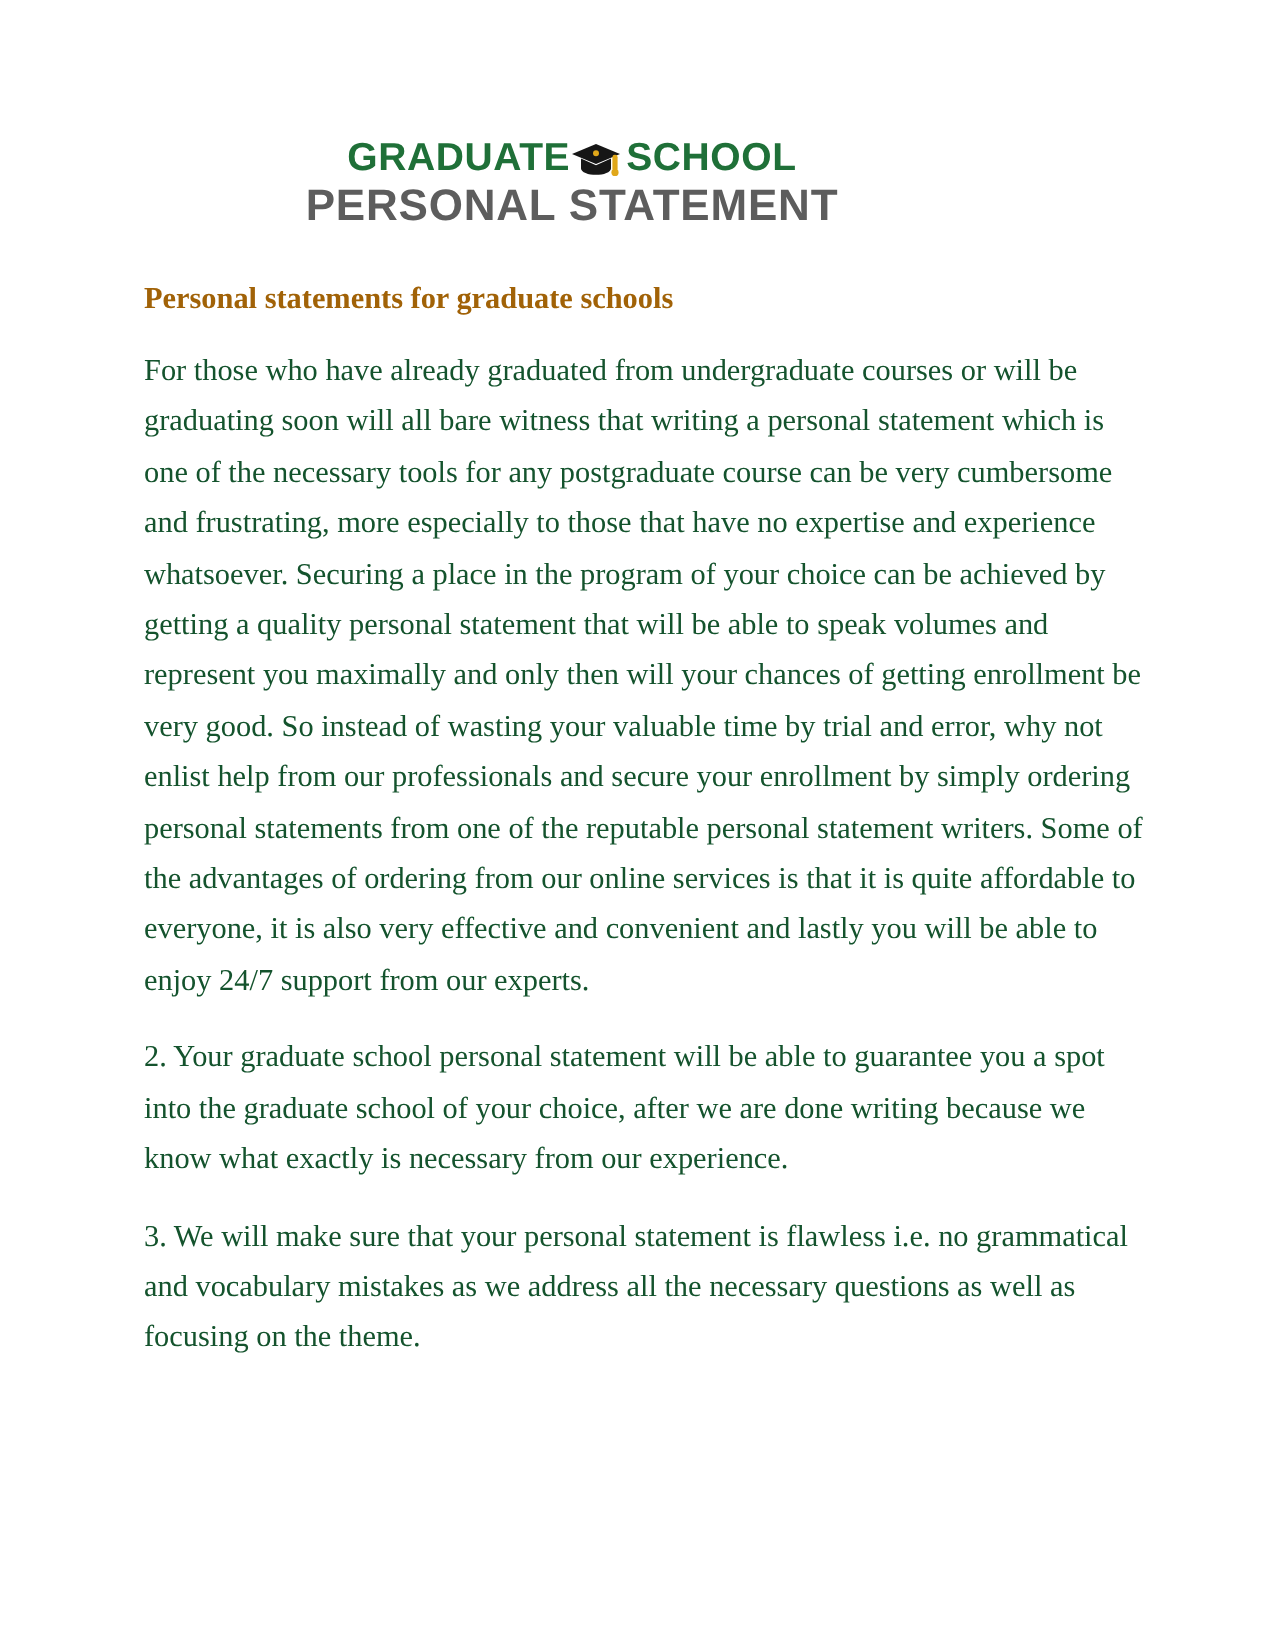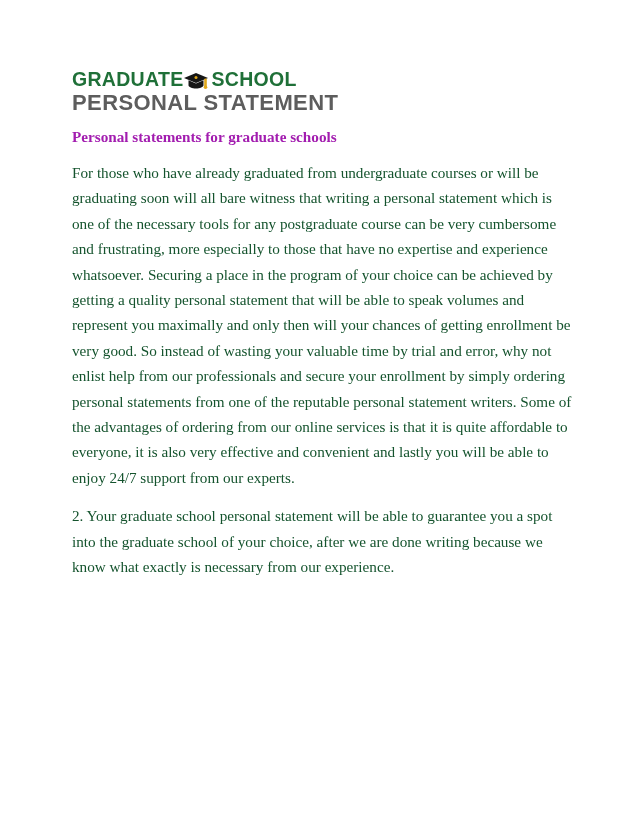--- a/index.html
+++ b/index.html
@@ -17,21 +17,21 @@
     font-family: "Liberation Serif", "DejaVu Serif", serif;
     color: #1a1a1a;
   }
 
   
   .doc-header {
     position: absolute;
     left: 72px;
     top: 68px;
     width: 428px;
-    text-align: left;
+    text-align: center;
     font-family: "Liberation Sans", "DejaVu Sans", sans-serif;
   }
 
   .logo-line1 {
     font-size: 19.5px;
     font-weight: bold;
     letter-spacing: 0.3px;
     line-height: 23px;
     white-space: nowrap;
   }
@@ -63,22 +63,22 @@
     position: absolute;
     left: 72px;
     top: 126px;
     width: 500px;
   }
 
   .doc-heading {
     font-size: 15.2px;
     font-weight: bold;
     line-height: 22px;
-    margin: 0 0 12px 0;
-    color: #a21caf;
+    margin: 13px 0 12px 0;
+    color: #a16207;
   }
 
   .doc-heading.spaced {
     margin-top: 14px;
   }
 
   .doc-para {
     font-size: 15.2px;
     line-height: 25.4px;
     margin: 0 0 13px 0;
@@ -111,16 +111,17 @@
   <div class="body-col">
 
     <h2 class="doc-heading">Personal statements for graduate schools</h2>
 
     <p class="doc-para">For those who have already graduated from undergraduate courses or will be graduating soon will all bare witness that writing a personal statement which is one of the necessary tools for any postgraduate course can be very cumbersome and frustrating, more especially to those that have no expertise and experience whatsoever. Securing a place in the program of your choice can be achieved by getting a quality personal statement that will be able to speak volumes and represent you maximally and only then will your chances of getting enrollment be very good. So instead of wasting your valuable time by trial and error, why not enlist help from our professionals and secure your enrollment by simply ordering personal statements from one of the reputable personal statement writers. Some of the advantages of ordering from our online services is that it is quite affordable to everyone, it is also very effective and convenient and lastly you will be able to enjoy 24/7 support from our experts.</p>
 
 
 
     <p class="doc-para">2. Your graduate school personal statement will be able to guarantee you a spot into the graduate school of your choice, after we are done writing because we know what exactly is necessary from our experience.</p>
 
+    <p class="doc-para">3. We will make sure that your personal statement is flawless i.e. no grammatical and vocabulary mistakes as we address all the necessary questions as well as focusing on the theme.</p>
 
   </div>
 
 </div>
 
 </body></html>

